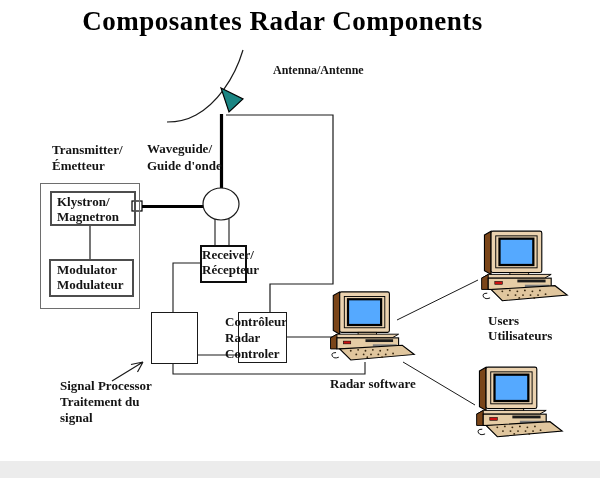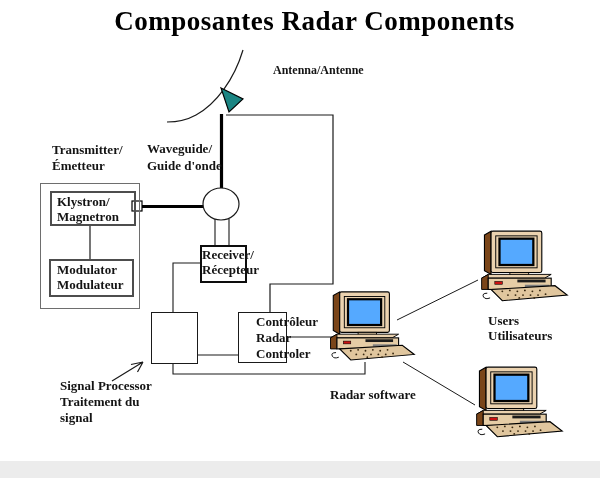--- a/index.html
+++ b/index.html
@@ -2,38 +2,38 @@
 <html><head>
 <meta charset="utf-8">
 <style>
   html,body{margin:0;padding:0;background:#ffffff;}
   #canvas{
     position:relative;width:600px;height:478px;background:#ffffff;overflow:hidden;
     font-family:"Liberation Serif",serif;
   }
   .title{
     position:absolute;left:0;top:6px;width:565px;text-align:center;
-    font-size:27px;font-weight:bold;color:#000;letter-spacing:.5px;margin-left:32px;
+    font-size:27px;font-weight:bold;color:#000;letter-spacing:.5px;
   }
   .lbl{
     position:absolute;font-weight:bold;color:#141414;white-space:nowrap;
     font-size:13px;line-height:16px;
   }
   .lbl div{white-space:nowrap;}
   .lbl-antenna{left:273px;top:62px;font-size:12px;}
   .lbl-transmitter{left:52px;top:142px;line-height:16px;}
   .lbl-waveguide{left:147px;top:140px;line-height:17px;}
   .lbl-klystron{left:57px;top:194px;line-height:15px;}
   .lbl-modulator{left:57px;top:262px;line-height:15px;}
   .lbl-duplexer{left:246px;top:192px;font-size:14px;}
   .lbl-receiver{left:202px;top:247px;line-height:15px;}
-  .lbl-controller{left:256px;top:314px;line-height:16px;}
+  .lbl-controller{left:225px;top:314px;line-height:16px;}
   .lbl-sigproc{left:60px;top:378px;line-height:16px;}
   .lbl-users{left:488px;top:313px;line-height:15px;}
-  .lbl-software{left:330px;top:387px;line-height:16px;}
+  .lbl-software{left:330px;top:376px;line-height:16px;}
   .box{position:absolute;background:transparent;}
   .box-transmitter{left:40px;top:183px;width:98px;height:124px;border:1px solid #6e6e6e;}
   .box-klystron{left:50px;top:191px;width:82px;height:31px;border:2px solid #4d4d4d;}
   .box-modulator{left:49px;top:259px;width:81px;height:34px;border:2px solid #4d4d4d;}
   .box-receiver{left:200px;top:245px;width:43px;height:34px;border:2px solid #0d0d0d;}
   .box-sigproc{left:151px;top:312px;width:45px;height:50px;border:1px solid #1a1a1a;background:#fff;}
   .box-controller{left:238px;top:312px;width:47px;height:49px;border:1px solid #1a1a1a;}
   svg.layer{position:absolute;left:0;top:0;}
   .bottom-margin{position:absolute;left:0;top:461px;width:600px;height:17px;background:#ececec;}
 </style>

